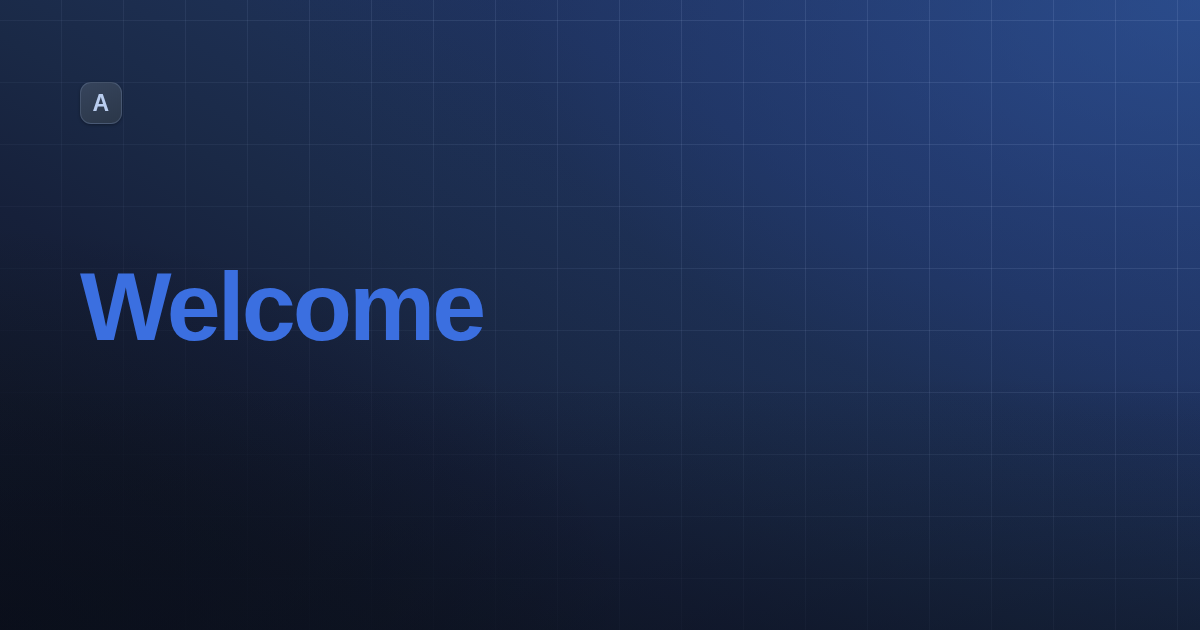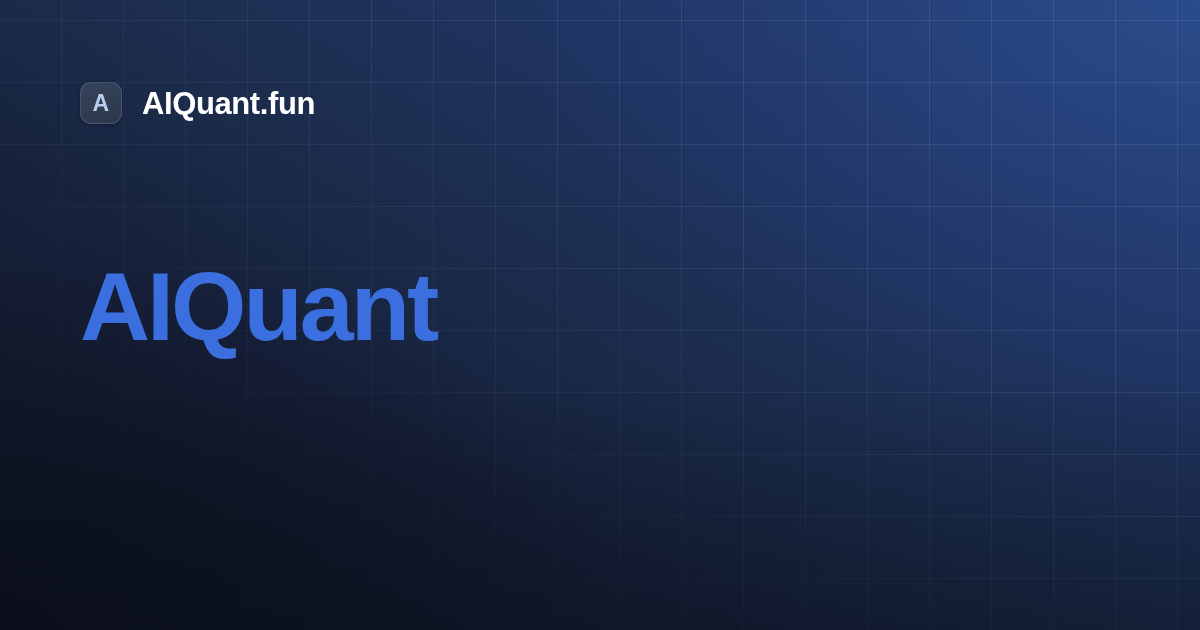--- a/index.html
+++ b/index.html
@@ -166,21 +166,20 @@
   <div class="bg-glow"></div>
   <div class="bg-grid"></div>
   <div class="bg-vignette"></div>
 
   <div class="content">
 
     <div class="brand">
       <div class="brand-badge">
         <span class="brand-badge-letter">A</span>
       </div>
-      <span class="brand-name">AIQuant.fun</span>
     </div>
 
     <div class="hero">
-      <h1 class="hero-title">AIQuant</h1>
+      <h1 class="hero-title">Welcome</h1>
     </div>
 
   </div>
 </div>
 
 </body></html>

